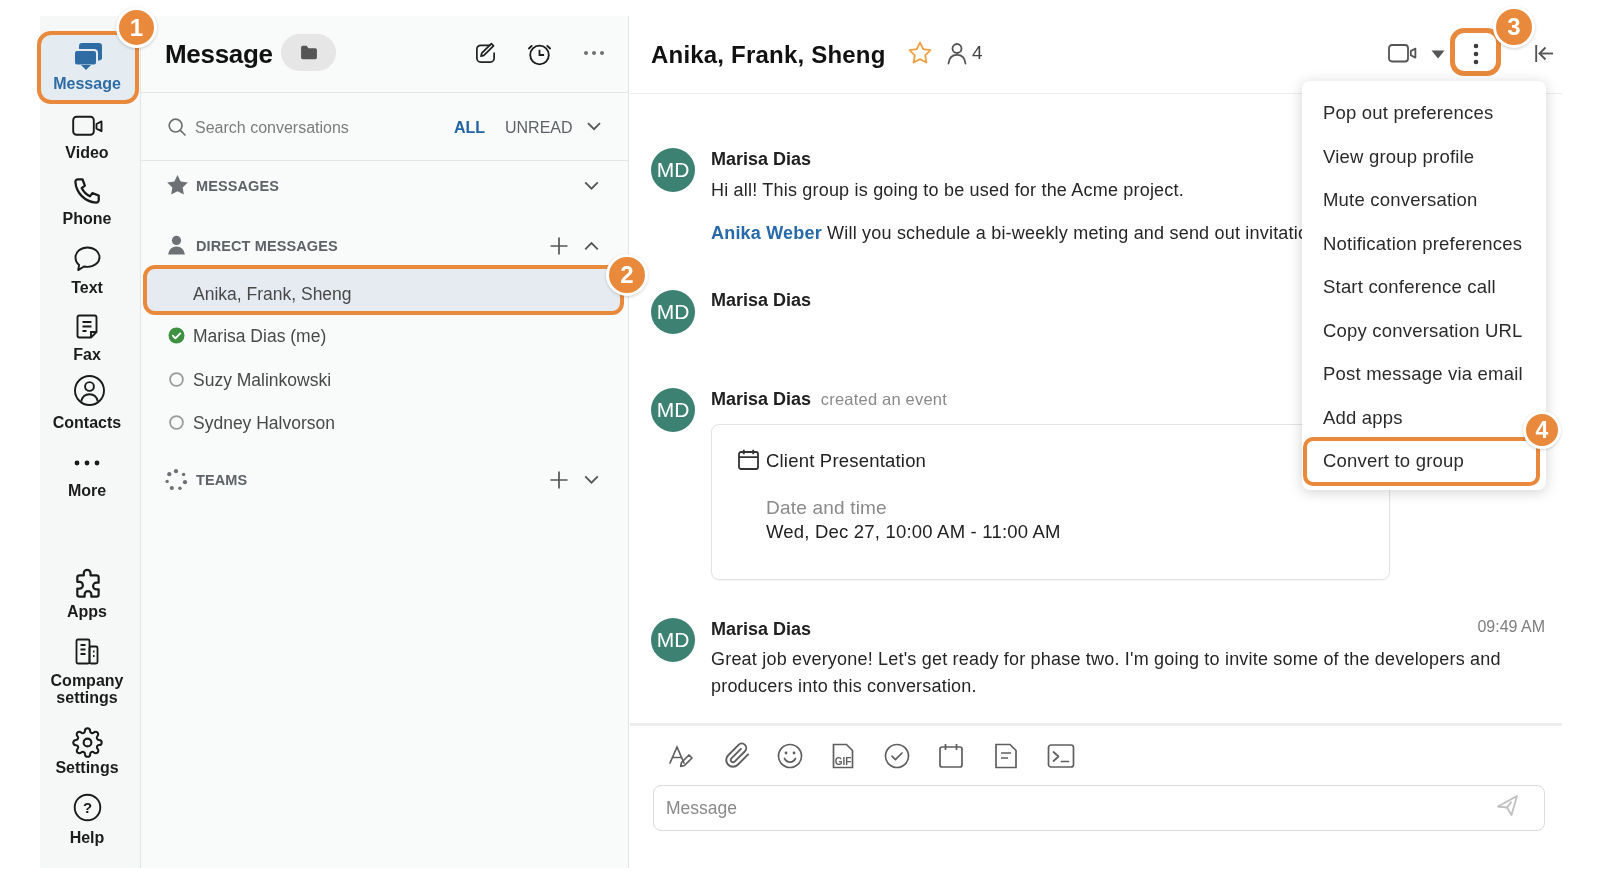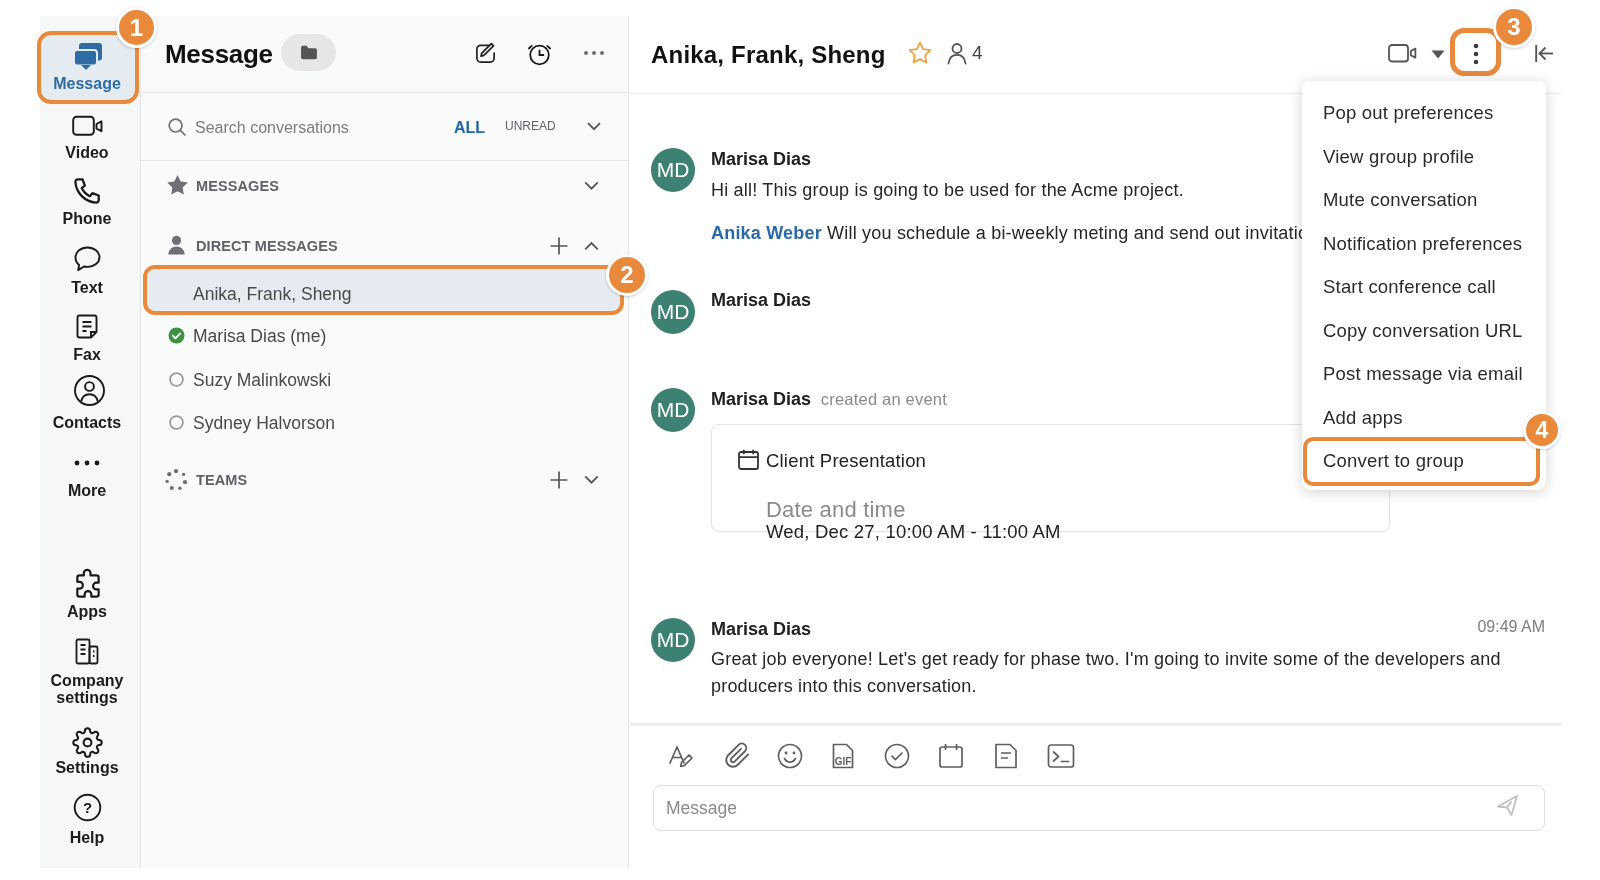--- a/index.html
+++ b/index.html
@@ -155,21 +155,21 @@
   <div class="abs" style="left:0; top:76px; width:487px; height:1px; background:#e6e6e6;"></div>
 
   <div class="abs" style="left:26px; top:101px;">
       <svg width="20" height="20" viewBox="0 0 20 20" fill="none" stroke="#6f6f6f" stroke-width="1.7">
         <circle cx="8.6" cy="8.6" r="6.4"></circle>
         <path d="M13.4 13.4 l4.6 4.6" stroke-linecap="round"></path>
       </svg>
     </div>
   <div class="abs" style="left:54px; top:103px; font-size:16px; color:#7c7c7c;">Search conversations</div>
   <div class="abs" style="left:313px; top:103px; font-size:16px; font-weight:700; color:#2165a4;">ALL</div>
-  <div class="abs" style="left:364px; top:103px; font-size:12px; color:#5f6368;">UNREAD</div>
+  <div class="abs" style="left:364px; top:103px; font-size:16px; color:#5f6368;">UNREAD</div>
   <div class="abs" style="left:446px; top:106px;">
       <svg width="14" height="9" viewBox="0 0 14 9" fill="none" stroke="#555" stroke-width="1.8">
         <path d="M1 1.2 l6 6 6 -6"></path>
       </svg>
     </div>
   <div class="abs" style="left:0; top:144px; width:487px; height:1px; background:#e6e6e6;"></div>
 
   <div class="abs" style="left:25px; top:158px;">
       <svg width="23" height="22" viewBox="0 0 21 20">
         <path d="M10.5 0.8 l2.9 5.9 6.5 .95 -4.7 4.6 1.1 6.5 -5.8 -3.05 -5.8 3.05 1.1 -6.5 -4.7 -4.6 6.5 -.95 z" fill="#6d7175"></path>
@@ -293,29 +293,29 @@
   <div class="avatar" style="left:21px; top:132px;">MD</div>
   <div class="abs msg-name" style="left:81px; top:133px;">Marisa Dias</div>
   <div class="abs msg-text" style="left:81px; top:164px;">Hi all! This group is going to be used for the Acme project.</div>
   <div class="abs msg-text" style="left:81px; top:207px;"><span class="mention">Anika Weber</span> Will you schedule a bi-weekly meting and send out invitations to the attendees?</div>
 
   <div class="avatar" style="left:21px; top:274px;">MD</div>
   <div class="abs msg-name" style="left:81px; top:274px;">Marisa Dias</div>
 
   <div class="avatar" style="left:21px; top:372px;">MD</div>
   <div class="abs msg-name" style="left:81px; top:373px;">Marisa Dias <span style="font-weight:400; font-size:16.5px; letter-spacing:.2px; color:#8a8a8a;">&nbsp;created an event</span></div>
-  <div class="abs" style="left:81px; top:408px; width:679px; height:108px; background:#fff; border:1px solid #e3e3e3; border-radius:8px; box-shadow:0 1px 2px rgba(0,0,0,.04);padding-left:36px;">
+  <div class="abs" style="left:81px; top:408px; width:679px; height:156px; background:#fff; border:1px solid #e3e3e3; border-radius:8px; box-shadow:0 1px 2px rgba(0,0,0,.04);padding-left:36px;">
     <div class="abs" style="left:26px; top:24px;">
         <svg width="21" height="21" viewBox="0 0 21 21" fill="none" stroke="#333" stroke-width="1.8">
           <rect x="1" y="3" width="19" height="17" rx="2"></rect>
           <path d="M1 8.2 h19 M5.8 0.8 v4.4 M15.2 0.8 v4.4"></path>
         </svg>
       </div>
     <div class="abs" style="left:54px; top:25px; font-size:18.5px; letter-spacing:.2px; color:#222;">Client Presentation</div>
-    <div class="abs" style="left:54px; top:72px; font-size:22px; letter-spacing:.2px; color:#8a8a8a;">Date and time</div>
+    <div class="abs" style="left:54px; top:72px; font-size:19px; letter-spacing:.2px; color:#8a8a8a;">Date and time</div>
     <div class="abs" style="left:54px; top:96px; font-size:18.5px; letter-spacing:.2px; color:#222;">Wed, Dec 27, 10:00 AM - 11:00 AM</div>
   </div>
 
   <div class="avatar" style="left:21px; top:602px;">MD</div>
   <div class="abs msg-name" style="left:81px; top:603px;">Marisa Dias</div>
   <div class="abs" style="right:17px; top:602px; font-size:16px; color:#7e7e7e;">09:49 AM</div>
   <div class="abs msg-text" style="left:81px; top:630px; width:800px; line-height:27px;">Great job everyone! Let's get ready for phase two. I'm going to invite some of the developers and producers into this conversation.</div>
 
   <div class="abs" style="left:0px; top:707px; width:932px; height:3px; background:#ededed;"></div>
   <div class="abs" style="left:37px; top:726px;">

